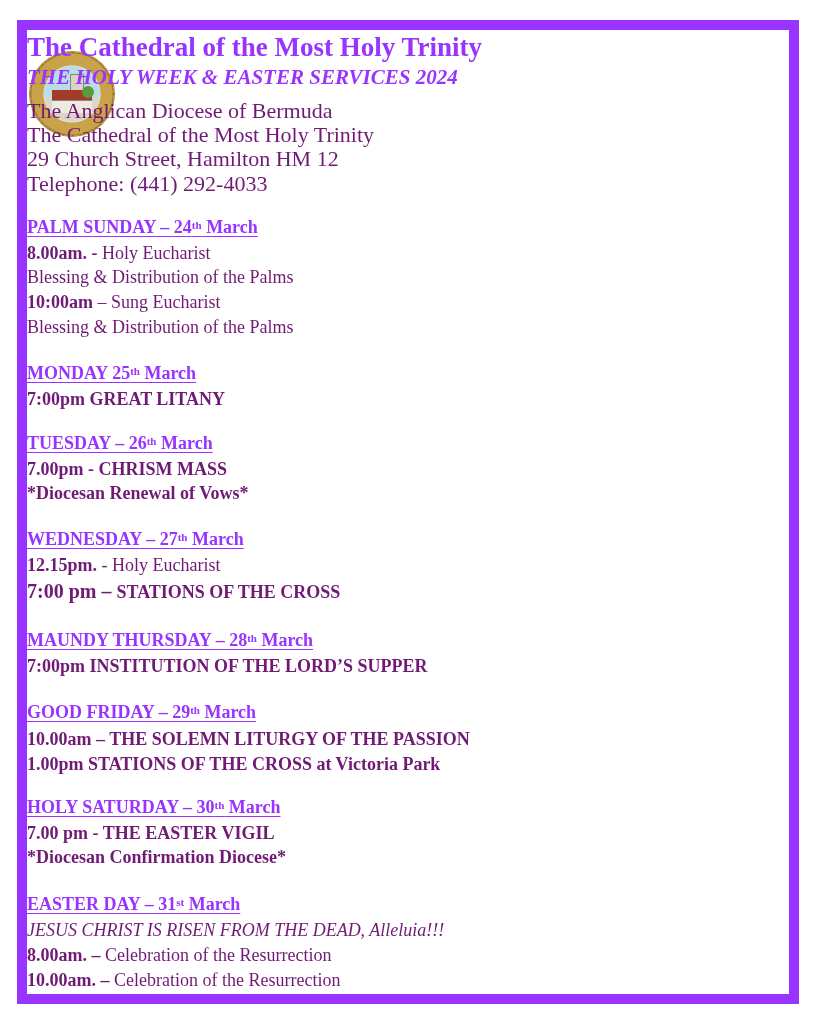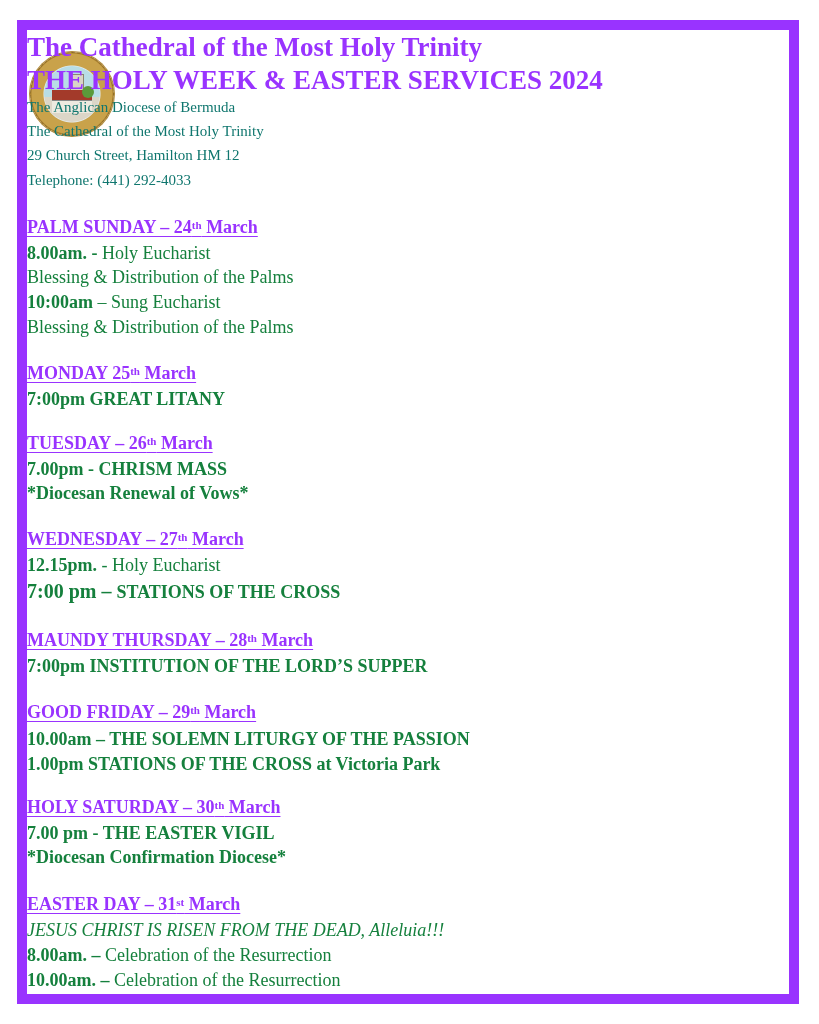--- a/index.html
+++ b/index.html
@@ -13,26 +13,26 @@
   .seal .inner { position:absolute; left:14px; top:14px; width:56px; height:56px; border-radius:50%;
           background:linear-gradient(#b8dde6 0 55%, #dcd6c8 55% 100%); overflow:hidden; }
   .seal .tower { position:absolute; left:26px; top:8px; width:12px; height:30px; background:#d9d4c6; border:1px solid #8b8470; }
   .seal .roof { position:absolute; left:8px; top:24px; width:40px; height:10px; background:#a33a2a; }
   .seal .body { position:absolute; left:8px; top:34px; width:40px; height:12px; background:#eeeae0; border-top:1px solid #888; }
   .seal .tree { position:absolute; left:38px; top:20px; width:12px; height:12px; border-radius:50%; background:#5b9a3a; }
   .seal .ring-text { position:absolute; left:0; top:0; width:84px; height:84px; border-radius:50%;
           border:1px dashed rgba(90,60,10,0.35); box-sizing:border-box; }
   .line { position:absolute; left:27px; width:762px; text-align:left; white-space:nowrap; line-height:1; }
   .title1 { color:#9933ff; font-weight:bold; font-size:27px; }
-  .title2 { color:#9933ff; font-weight:bold; font-size:27px; }
-  .addr { font-size:15px; color:#0f766e; }
+  .title2 { color:#9933ff; font-weight:bold; font-size:21px;font-style:italic; }
+  .addr { font-size:22px; color:#701a75; }
   .hdr { color:#9933ff; font-weight:bold; font-size:18px; }
   .hdr span.h { text-decoration:underline; text-decoration-thickness:1px; text-underline-offset:3px; }
   .hdr sup { font-size:11px; vertical-align:4px; line-height:0; }
-  .body { font-size:18px; color:#15803d; }
+  .body { font-size:18px; color:#701a75; }
   .b { font-weight:bold; }
   .sm { font-size:20px;font-weight:bold; }
   .it { font-style:italic; font-weight:normal; }
 </style>
 </head>
 <body>
 
 <div class="frame"></div>
 
 <div class="seal">

